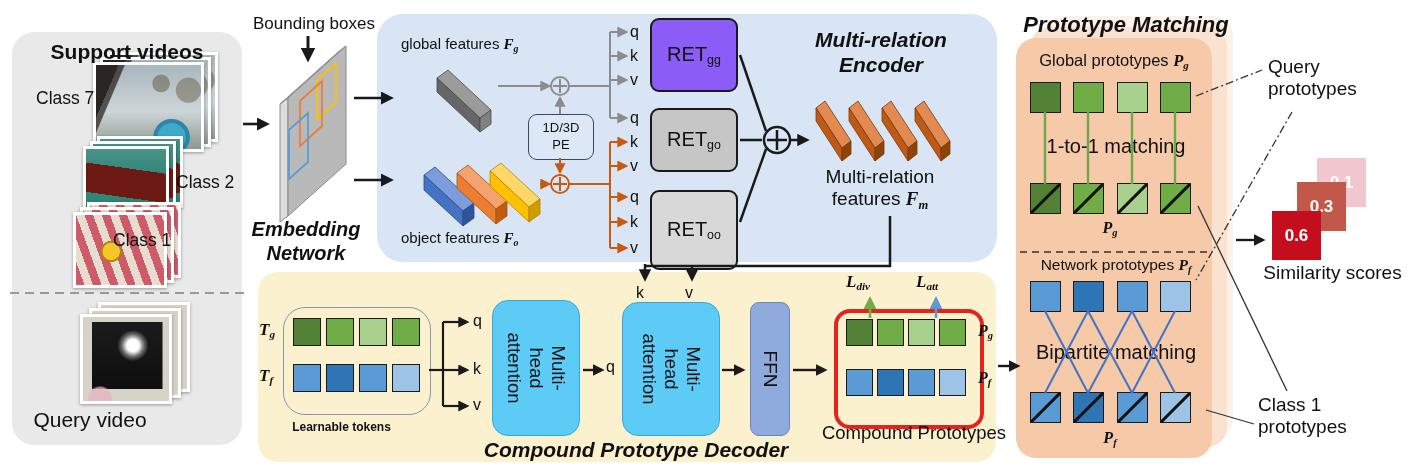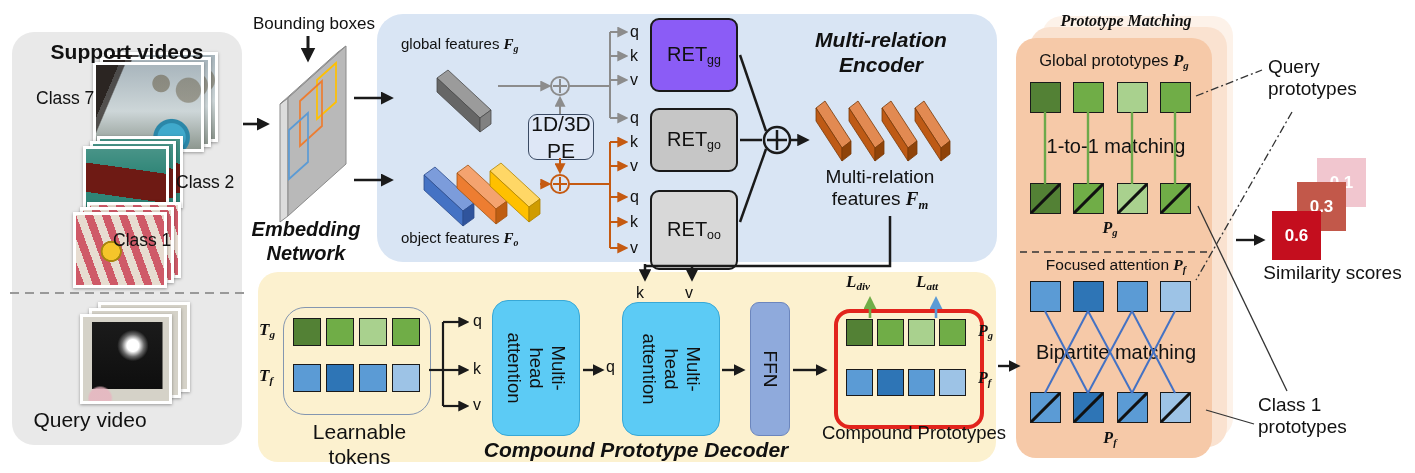--- a/index.html
+++ b/index.html
@@ -49,21 +49,21 @@
       background-size:100% 100%,100% 100%,82% 80%;background-position:0 0,0 0,60% 28%;
       background-repeat:no-repeat;}
   svg{position:absolute;left:0;top:0;pointer-events:none;}
   .z0{z-index:0}.z1{z-index:1}.z2{z-index:2}.z3{z-index:3}.z5{z-index:5}.z6{z-index:6}
   #overlay{z-index:7;}
   .score{position:absolute;width:49px;height:49px;display:flex;align-items:center;justify-content:center;
          color:#fff;font-weight:bold;font-size:17px;}
   .tokbox{position:absolute;border:1.6px solid #8496b0;border-radius:22px;}
   .pebox{position:absolute;background:#DEE7F6;border:1.6px solid #3a4a63;border-radius:9px;
          display:flex;align-items:center;justify-content:center;text-align:center;
-         font-size:21px;line-height:1.3;white-space:pre-line;}
+         font-size:13px;line-height:1.3;white-space:pre-line;}
   .redbox{position:absolute;border:4px solid #E2241D;border-radius:16px;}
 </style>
 </head>
 <body>
 
 <div id="stage">
 
   <div class="panel z1" style="left:12px;top:32px;width:230px;height:413px;background:#E9E9E9;"></div>
 
   <div class="lbl center z5" style="left:12px;top:40px;width:230px;font-size:21px;font-weight:bold;">Support videos</div>
@@ -174,21 +174,21 @@
 
   <div class="sq z3" style="left: 293px; top: 318px; background-color: rgb(83, 129, 53);"></div>
   <div class="sq z3" style="left: 326px; top: 318px; background-color: rgb(112, 173, 71);"></div>
   <div class="sq z3" style="left: 359px; top: 318px; background-color: rgb(169, 209, 142);"></div>
   <div class="sq z3" style="left: 392px; top: 318px; background-color: rgb(112, 173, 71);"></div>
   <div class="sq z3" style="left: 293px; top: 364px; background-color: rgb(91, 155, 213);"></div>
   <div class="sq z3" style="left: 326px; top: 364px; background-color: rgb(46, 117, 182);"></div>
   <div class="sq z3" style="left: 359px; top: 364px; background-color: rgb(91, 155, 213);"></div>
   <div class="sq z3" style="left: 392px; top: 364px; background-color: rgb(157, 195, 230);"></div>
 
-  <div class="lbl center z5" style="left:282px;top:420px;width:155px;font-size:21px;">Learnable tokens</div>
+  <div class="lbl center z5" style="left:264px;top:420px;width:155px;font-size:12px;font-weight:bold;">Learnable tokens</div>
 
   <div class="lbl z5" style="left:473px;top:312px;font-size:16px;">q</div>
   <div class="lbl z5" style="left:473px;top:360px;font-size:16px;">k</div>
   <div class="lbl z5" style="left:473px;top:396px;font-size:16px;">v</div>
 
   <div class="mha z3" style="left:492px;top:300px;width:86px;height:134px;">
     <div class="vt">Multi-head
 attention</div>
   </div>
 
@@ -227,21 +227,21 @@
     <span>P</span><sub>f</sub></div>
 
   <div class="lbl center z5" style="left:820px;top:422px;width:188px;font-size:18.5px;">Compound Prototypes</div>
 
   <div class="lbl center bi z6" style="left:455px;top:438px;width:362px;font-size:21px;">Compound Prototype Decoder</div>
 
   <div class="panel z0" style="left:1042px;top:16px;width:191px;height:422px;background:#FDF2E9;border-radius:20px;"></div>
   <div class="panel z1" style="left:1030px;top:27px;width:197px;height:420px;background:#FAE2D0;border-radius:20px;"></div>
   <div class="panel z2" style="left:1016px;top:38px;width:196px;height:420px;background:#F6C9A8;border-radius:20px;"></div>
 
-  <div class="lbl center bi z6" style="left:1018px;top:12px;width:216px;font-size:16px;font-family:Liberation Serif, serif;">Prototype Matching</div>
+  <div class="lbl center bi z6" style="left:1018px;top:12px;width:216px;font-size:22px;">Prototype Matching</div>
 
   <div class="lbl center z5" style="left:1028px;top:51px;width:172px;font-size:16.5px;">
     <span>Global prototypes </span><span class="m"><span>P</span><sub>g</sub></span>
   </div>
 
   <div class="sq sq31 z3" style="left: 1030px; top: 82px; background-color: rgb(83, 129, 53);"></div>
   <div class="sq sq31 z3" style="left: 1073px; top: 82px; background-color: rgb(112, 173, 71);"></div>
   <div class="sq sq31 z3" style="left: 1117px; top: 82px; background-color: rgb(169, 209, 142);"></div>
   <div class="sq sq31 z3" style="left: 1160px; top: 82px; background-color: rgb(112, 173, 71);"></div>
 
@@ -249,21 +249,21 @@
 
   <div class="sq sq31 diag z3" style="left: 1030px; top: 183px; background-color: rgb(83, 129, 53);"></div>
   <div class="sq sq31 diag z3" style="left: 1073px; top: 183px; background-color: rgb(112, 173, 71);"></div>
   <div class="sq sq31 diag z3" style="left: 1117px; top: 183px; background-color: rgb(169, 209, 142);"></div>
   <div class="sq sq31 diag z3" style="left: 1160px; top: 183px; background-color: rgb(112, 173, 71);"></div>
 
   <div class="lbl m center z5" style="left:1090px;top:219px;width:40px;font-size:16px;">
     <span>P</span><sub>g</sub></div>
 
   <div class="lbl center z5" style="left:1026px;top:256px;width:180px;font-size:15.5px;">
-    <span>Focused attention </span><span class="m"><span>P</span><sub>f</sub></span>
+    <span>Network prototypes </span><span class="m"><span>P</span><sub>f</sub></span>
   </div>
 
   <div class="sq sq31 z3" style="left: 1030px; top: 281px; background-color: rgb(91, 155, 213);"></div>
   <div class="sq sq31 z3" style="left: 1073px; top: 281px; background-color: rgb(46, 117, 182);"></div>
   <div class="sq sq31 z3" style="left: 1117px; top: 281px; background-color: rgb(91, 155, 213);"></div>
   <div class="sq sq31 z3" style="left: 1160px; top: 281px; background-color: rgb(157, 195, 230);"></div>
 
   <div class="lbl center z5" style="left:1018px;top:341px;width:196px;font-size:20px;">Bipartite matching</div>
 
   <div class="sq sq31 diag z3" style="left: 1030px; top: 392px; background-color: rgb(91, 155, 213);"></div>

